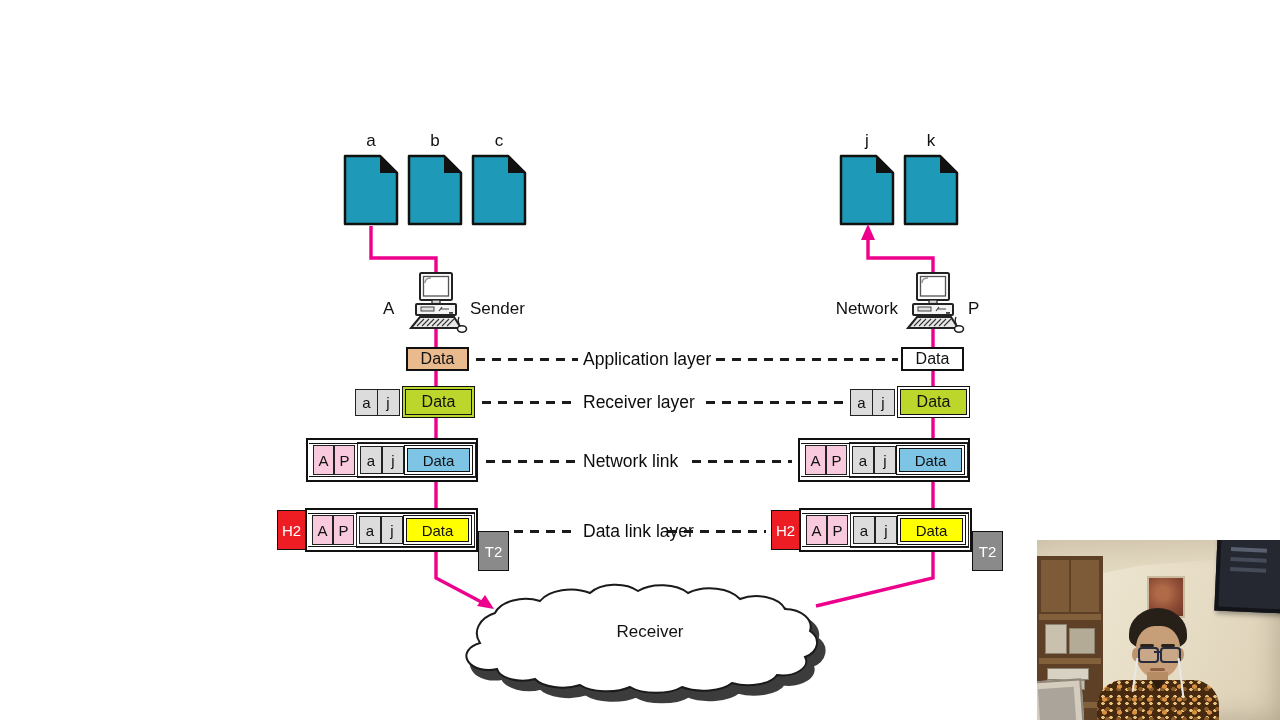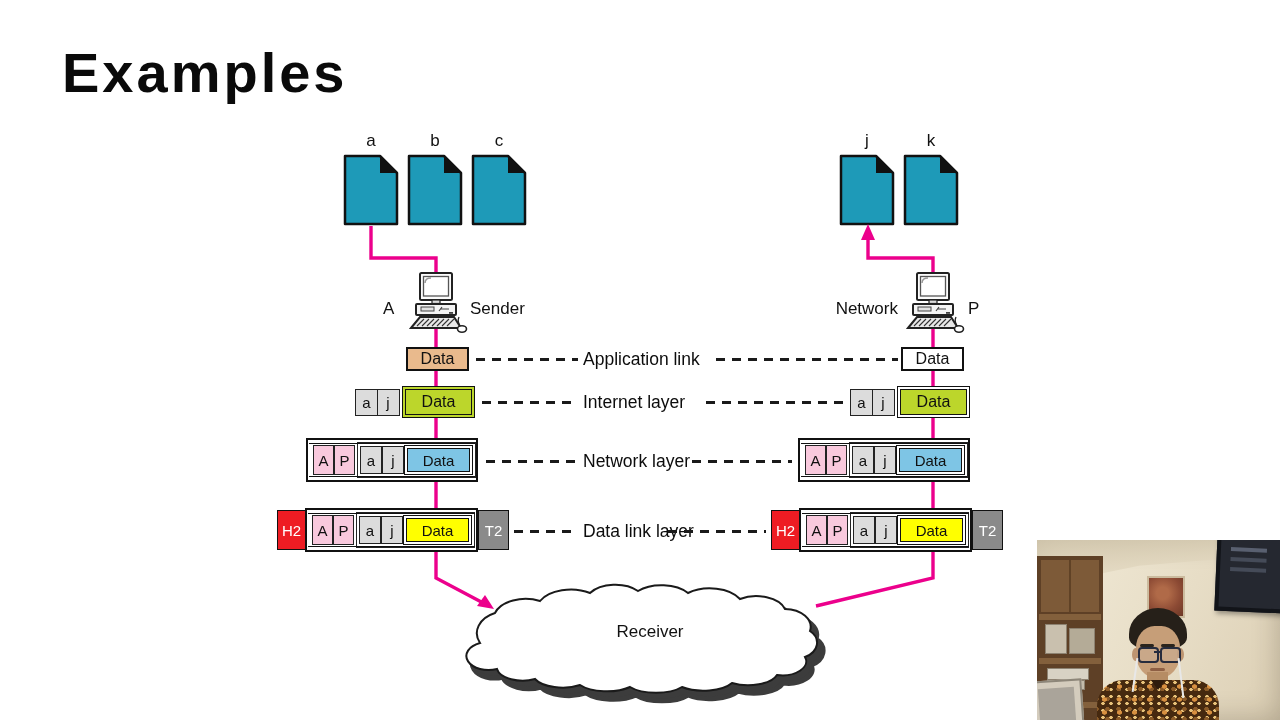--- a/index.html
+++ b/index.html
@@ -50,21 +50,21 @@
   .subbox{box-sizing:border-box;border:1.5px solid #222;background:#fff;display:flex;
           align-items:center;padding:2px;margin-left:2px;height:36px;}
   .subbox .gcell{position:static;width:22px;height:28px;}
   .subbox .wrap2{box-sizing:border-box;border:1.5px solid #111;padding:2px;display:flex;
                  width:69px;height:30px;background:#fff;}
   .subbox .wrap2 .inner{flex:1;border:1.3px solid #111;display:flex;align-items:center;
                  justify-content:center;font-size:15px;}
   .tag{position:absolute;box-sizing:border-box;border:1.5px solid #111;color:#fff;
        display:flex;align-items:center;justify-content:center;font-size:15px;z-index:2;}
   .tag-red{background:#ee1c23;}
-  .tag-gray{background:#8a8a8a;}
+  .tag-gray{background:#8a8a8a;margin-top:21px;}
 
   
   .layer-label{position:absolute;font-size:17.5px;color:#0c0c0c;z-index:2;white-space:nowrap;}
   .dash{position:absolute;height:2.6px;z-index:2;
         background:repeating-linear-gradient(90deg,#1a1a1a 0 9px,transparent 9px 16px);}
 
   .internet-label{position:absolute;left:595px;top:622px;width:110px;text-align:center;
         font-size:17px;color:#111;z-index:3;}
 
   
@@ -114,21 +114,20 @@
           background-position:0 0,5px 4px,2px 6px;}
   .cam-collar{position:absolute;left:114px;top:140px;width:14px;height:10px;
           background:#2e1c0c;clip-path:polygon(0 0,100% 0,50% 100%);}
   .cam-wire{position:absolute;width:2px;background:#e8e8e8;z-index:12;}
 </style>
 </head>
 <body>
 
 <div class="stage">
 
-  <div class="slide-title">Examples</div>
 
   <svg class="wires" width="1280" height="720" viewBox="0 0 1280 720">
     <path d="M480,643 a30,22 0 0 1 15,-30 a32,20 0 0 1 45,-12 a34,20 0 0 1 50,-8 a30,18 0 0 1 48,-2 a32,18 0 0 1 50,2 a34,20 0 0 1 52,6 a30,18 0 0 1 45,10 a26,18 0 0 1 25,22 a22,16 0 0 1 -5,26 a24,14 0 0 1 -28,18 a30,14 0 0 1 -45,8 a32,14 0 0 1 -50,4 a32,14 0 0 1 -52,0 a32,14 0 0 1 -50,-2 a30,14 0 0 1 -45,-6 a26,14 0 0 1 -38,-10 a22,14 0 0 1 -17,-26 Z" transform="translate(6,8)" fill="#3c3c3c" stroke="#3c3c3c" stroke-width="5"></path>
     <path d="M480,643 a30,22 0 0 1 15,-30 a32,20 0 0 1 45,-12 a34,20 0 0 1 50,-8 a30,18 0 0 1 48,-2 a32,18 0 0 1 50,2 a34,20 0 0 1 52,6 a30,18 0 0 1 45,10 a26,18 0 0 1 25,22 a22,16 0 0 1 -5,26 a24,14 0 0 1 -28,18 a30,14 0 0 1 -45,8 a32,14 0 0 1 -50,4 a32,14 0 0 1 -52,0 a32,14 0 0 1 -50,-2 a30,14 0 0 1 -45,-6 a26,14 0 0 1 -38,-10 a22,14 0 0 1 -17,-26 Z" fill="#ffffff" stroke="#1a1a1a" stroke-width="2"></path>
     <polyline points="371,226 371,258 436,258 436,578 487,605" fill="none" stroke="#EC008C" stroke-width="3.4"></polyline>
     <polygon points="494,609 477,606 485,595" fill="#EC008C"></polygon>
     <polyline points="816,606 933,578 933,258 868,258 868,238" fill="none" stroke="#EC008C" stroke-width="3.4"></polyline>
     <polygon points="868,224 861,240 875,240" fill="#EC008C"></polygon>
   </svg>
 
@@ -268,29 +267,29 @@
       <div class="cell gcell">a</div>
       <div class="cell gcell">j</div>
       <div class="wrap2">
         <div class="inner inner-yellow">Data</div>
       </div>
     </div>
   </div>
   <div class="tag tag-gray" style="left:972px;top:510px;width:31px;height:40px">T2</div>
 
   <div class="dash" style="left:476px;top:358px;width:102px"></div>
-  <div class="layer-label" style="left:583px;top:349px">Application link</div>
+  <div class="layer-label" style="left:583px;top:349px">Application layer</div>
   <div class="dash" style="left:716px;top:358px;width:182px"></div>
 
   <div class="dash" style="left:482px;top:401px;width:96px"></div>
-  <div class="layer-label" style="left:583px;top:392px">Internet layer</div>
+  <div class="layer-label" style="left:583px;top:392px">Receiver layer</div>
   <div class="dash" style="left:706px;top:401px;width:140px"></div>
 
   <div class="dash" style="left:486px;top:460px;width:92px"></div>
-  <div class="layer-label" style="left:583px;top:451px">Network layer</div>
+  <div class="layer-label" style="left:583px;top:451px">Network link</div>
   <div class="dash" style="left:692px;top:460px;width:100px"></div>
 
   <div class="dash" style="left:514px;top:530px;width:64px"></div>
   <div class="layer-label" style="left:583px;top:521px">Data link layer</div>
   <div class="dash" style="left:668px;top:530px;width:98px"></div>
 
   <div class="internet-label">Receiver</div>
 
   <div class="webcam">
     <div class="cam-ceiling"></div>

